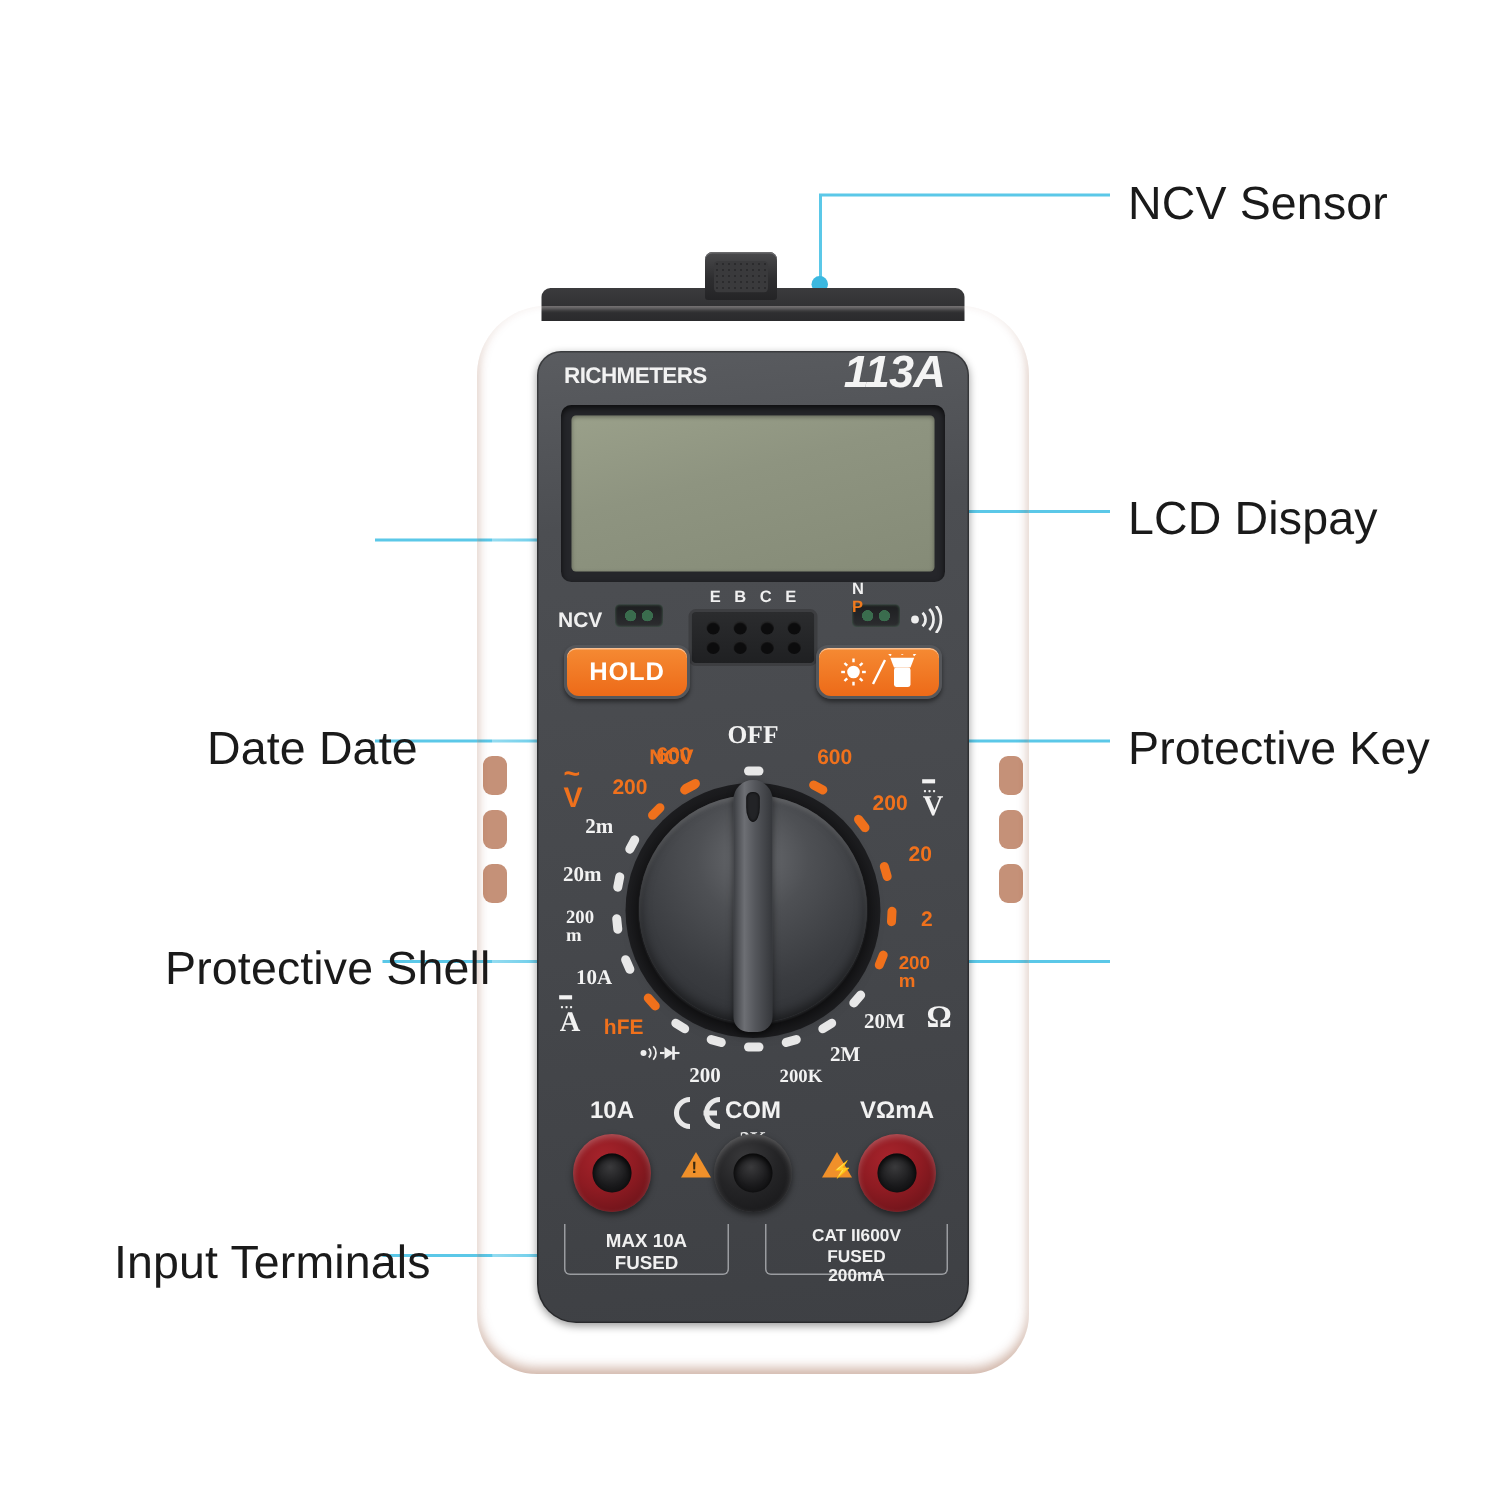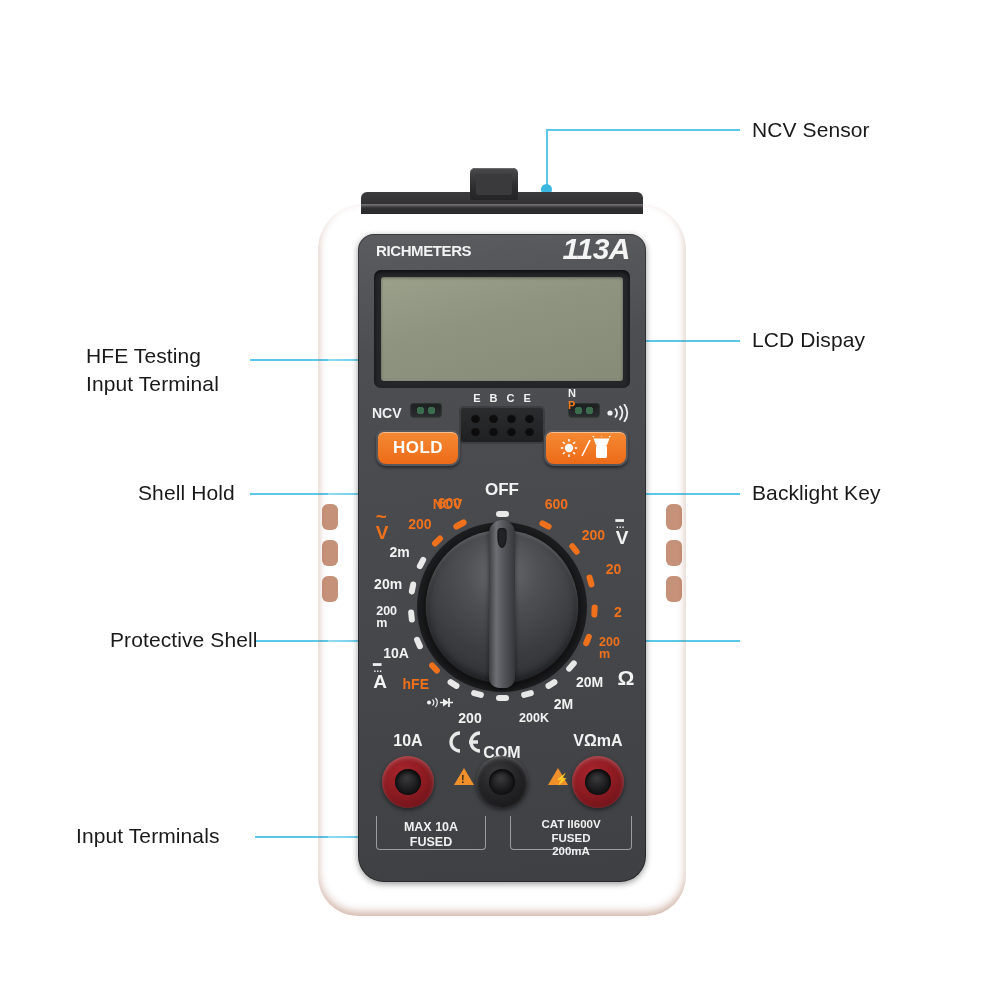--- a/index.html
+++ b/index.html
@@ -7,21 +7,21 @@
     width: 1000px; height: 1000px;
     background: #ffffff;
     font-family: "Liberation Sans", sans-serif;
     overflow: hidden;
   }
   #stage { position: relative; width: 1000px; height: 1000px; background:#fff; }
 
   
   .callout {
     position: absolute;
-    font-size: 21px;
+    font-size: 31px;
     color: #1a1a1a;
     font-weight: 400;
     line-height: 1.32;
     white-space: pre-line;
     letter-spacing: .1px;
   }
   .callout.right { text-align: left; }
   .callout.left  { text-align: left; }
 
   
@@ -187,21 +187,21 @@
     position:absolute; left:50%; top:50%;
     width:13px; height:6px; margin:-3px 0 0 -6px;
     border-radius:3px; transform-origin: 6.5px 3px;
   }
   .tick.w { background:#e8e8e8; }
   .tick.o { background:#f0711c; }
   .dlbl {
     position:absolute; font-size:14px; font-weight:700; white-space:nowrap;
     transform:translate(-50%,-50%);
   }
-  .dlbl.w { color:#f2f2f2; }
+  .dlbl.w { color:#f2f2f2;font-family:Liberation Serif, serif; }
   .dlbl.o { color:#f0711c; }
   .dlbl.big { font-size:17px; }
   .dlbl.sm { font-size:12.5px; }
 
   
   .term-area { position:absolute; left:0; bottom:12px; width:100%; height:142px; }
   .tlabel { position:absolute; color:#f2f2f2; font-size:16px; font-weight:700; transform:translateX(-50%); }
   .jack { position:absolute; width:52px; height:52px; border-radius:50%; transform:translateX(-50%); }
   .jack .outer {
     width:100%; height:100%; border-radius:50%;
@@ -254,25 +254,23 @@
 
   <div class="lead" style="left:255px; top:640px; width:115px;"></div>
   <div class="dot" style="left:365px; top:635px;"></div>
 
   <div class="lead" style="left:255px; top:836px; width:355px;"></div>
   <div class="dot" style="left:398px; top:831px;"></div>
   <div class="dot" style="left:598px; top:831px;"></div>
 
   <div class="callout right" style="left:752px; top:116px;">NCV Sensor</div>
   <div class="callout right" style="left:752px; top:326px;">LCD Dispay</div>
-  <div class="callout right" style="left:752px; top:479px;">Backlight Key</div>
-
-  <div class="callout left" style="left:86px; top:342px;">HFE Testing
-Input Terminal</div>
-  <div class="callout left" style="left:138px; top:479px;">Shell Hold</div>
+  <div class="callout right" style="left:752px; top:479px;">Protective Key</div>
+
+  <div class="callout left" style="left:138px; top:479px;">Date Date</div>
   <div class="callout left" style="left:76px; top:822px;">Input Terminals</div>
   <div class="callout left" style="left:110px; top:626px;">Protective Shell</div>
 
   <div id="device">
 
     <div class="ncv-shelf"></div>
     <div class="ncv-nub"></div>
 
     <div class="shell">
       <div class="shell-hi"></div>
@@ -432,21 +430,21 @@
         <div class="dlbl w" style="left:22px; top:200px; font-size:19px;">
           <span style="display:block; line-height:.3; font-size:13px;">━</span>
           <span style="display:block; line-height:.45; font-size:9px; letter-spacing:1px;">…</span>
           <span style="display:block;">A</span>
         </div>
         <div class="dlbl w" style="left:268px; top:200px; font-size:21px;">Ω</div>
       </div>
 
       <div class="term-area">
         <div class="tlabel" style="left:50px; top:4px;">10A</div>
-        <div class="tlabel" style="left:144px; top:16px;text-align:right;">COM</div>
+        <div class="tlabel" style="left:144px; top:4px;text-align:right;">COM</div>
         <div class="tlabel" style="left:240px; top:4px;">VΩmA</div>
 
         <svg class="ce" style="left:86px; top:2px;" width="40" height="24" viewBox="0 0 40 24">
           <path d="M16 3 A9 9 0 1 0 16 21" stroke="#e8e8e8" stroke-width="3.4" fill="none"></path>
           <path d="M36 3 A9 9 0 1 0 36 21 M25 12 H34" stroke="#e8e8e8" stroke-width="3.4" fill="none"></path>
         </svg>
 
         <div class="jack red" style="left:50px; top:28px;">
           <div class="outer">
               <div class="inner"></div>

